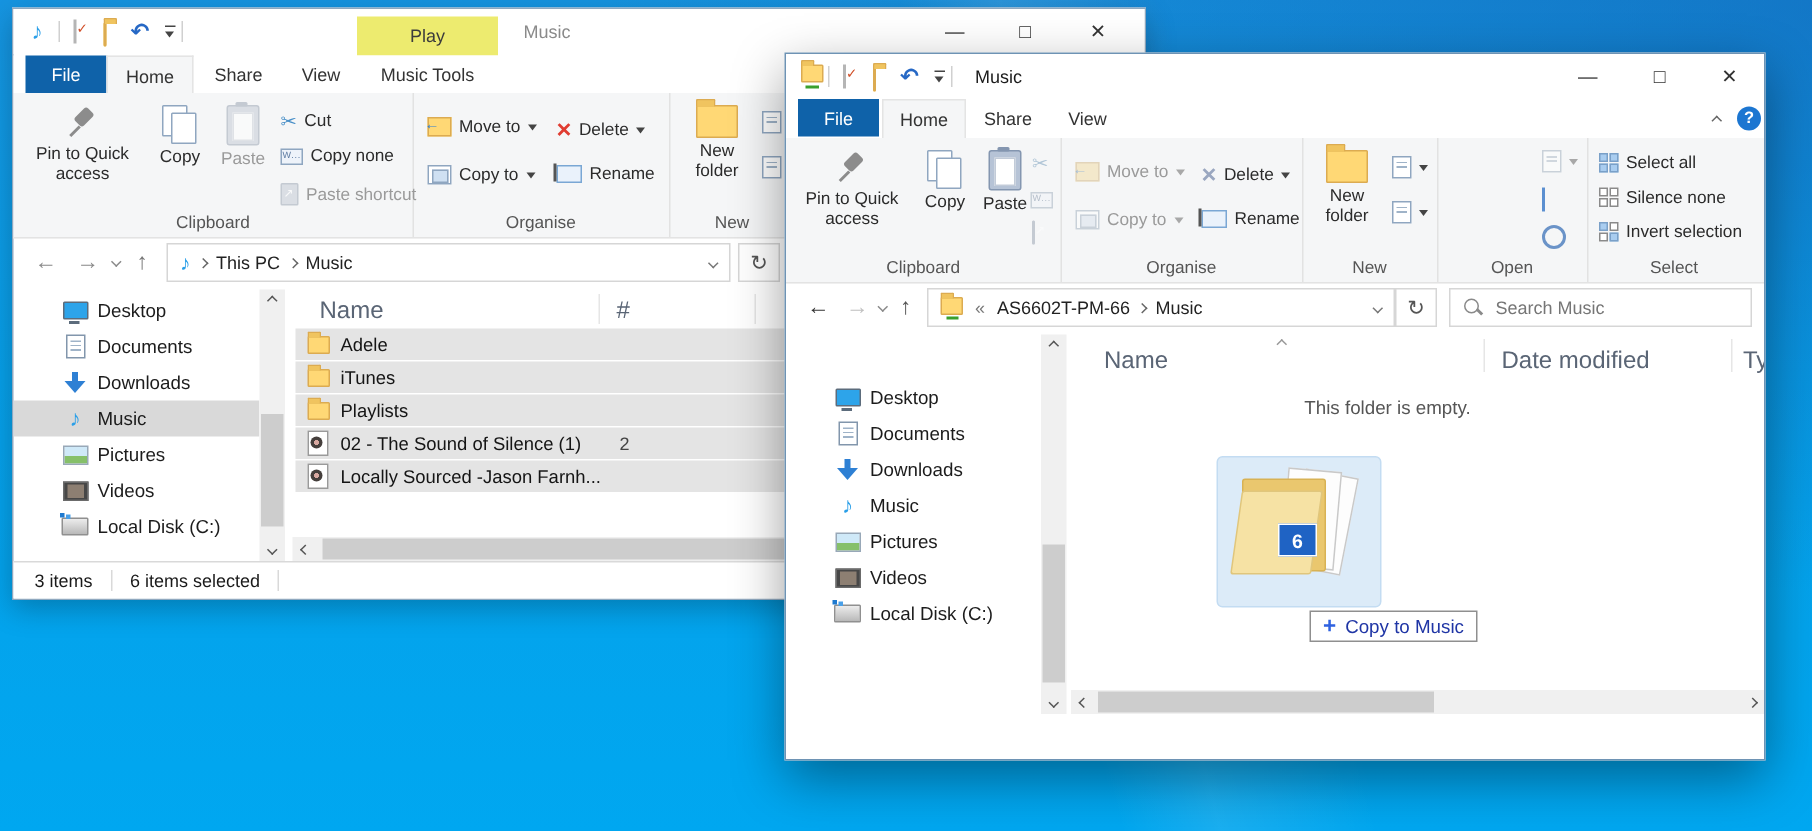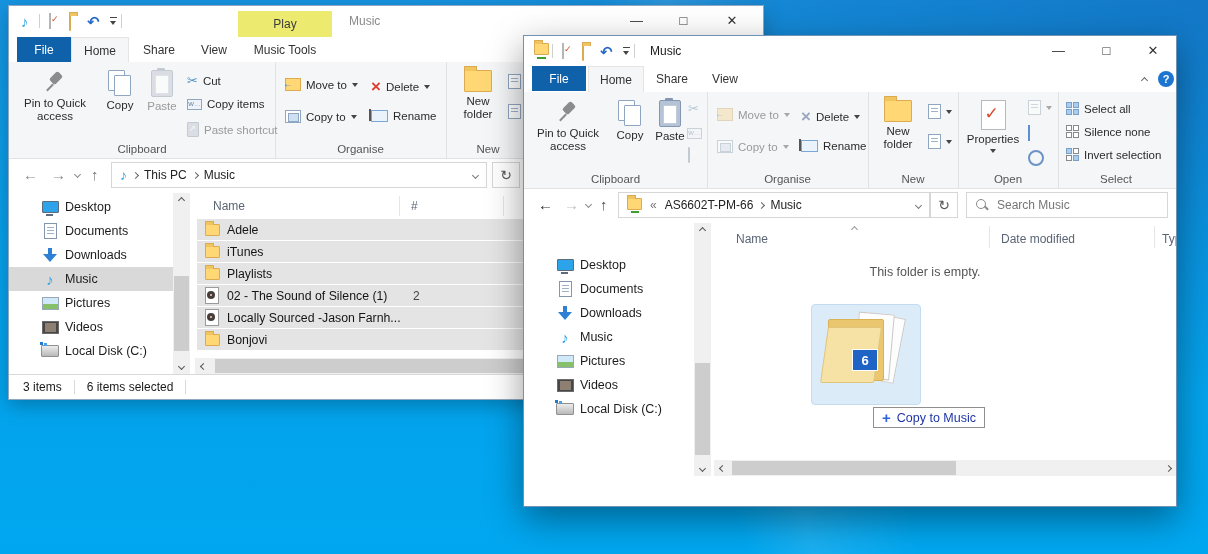--- a/index.html
+++ b/index.html
@@ -112,21 +112,21 @@
   
   .abox{position:absolute;height:26px;border:1px solid #d6d6d6;background:#fff;display:flex;align-items:center;
         font-size:12px;color:#222;padding:0 8px;gap:6px;box-sizing:border-box}
   .crumbsep{color:#777;font-size:12px;padding:0 2px}
   
   .sitem{position:absolute;left:0;right:0;height:24px;display:flex;align-items:center;padding-left:56px;
          font-size:12.5px;color:#1c1c1c;box-sizing:border-box}
   .sitem .ic{position:absolute;left:32px;display:flex;align-items:center;justify-content:center;width:18px}
   .sitem.seln{background:#d9d9d9}
   
-  .hdrtxt{color:#5a6575;font-size:12px}
+  .hdrtxt{color:#5a6575;font-size:16px}
   .vline{position:absolute;top:3px;bottom:3px;width:1px;background:#e6e6e6}
   .row{position:absolute;left:2px;right:0;height:21px;background:#e4e4e4;display:flex;align-items:center;font-size:12.3px;color:#151515}
   .row .ric{width:18px;margin-left:6px;display:flex;justify-content:center}
   .row .rnm{margin-left:6px;white-space:nowrap}
   .rnum{position:absolute;font-size:12px;color:#444}
   
   .scr{background:#f0f0f0;position:absolute}
   .thumb{position:absolute;background:#cdcdcd}
   .sarr{position:absolute;display:flex;align-items:center;justify-content:center;width:17px;height:15px}
   
@@ -195,21 +195,21 @@
         <div class="bb gray" style="left:134px;top:8px;width:38px">
           <span class="clip dimi"></span>
           <span>Paste</span>
         </div>
         <div class="sb" style="left:178px;top:12px">
           <span class="scis">✂</span>
           <span>Cut</span>
         </div>
         <div class="sb" style="left:178px;top:36px">
           <span class="wbox">W...</span>
-          <span>Copy items</span>
+          <span>Copy none</span>
         </div>
         <div class="sb gray" style="left:178px;top:60px">
           <span class="clipsm dimi"></span>
           <span>Paste shortcut</span>
         </div>
         <div class="glabel">Clipboard</div>
       </div>
       <div class="grp" style="left:266px;width:171px">
         <div class="sb" style="left:10px;top:16px">
           <span class="mvfold"></span>
@@ -352,26 +352,20 @@
             <span class="mfile"></span>
           </span>
         <span class="rnm">02 - The Sound of Silence (1)</span>
         <span class="rnum" style="left:216px">2</span>
         </div>
       <div class="row" style="top:114px">
         <span class="ric">
             <span class="mfile"></span>
           </span>
         <span class="rnm">Locally Sourced -Jason Farnh...</span>
-        </div>
-      <div class="row" style="top:136px">
-        <span class="ric">
-            <span class="fold sm"></span>
-          </span>
-        <span class="rnm">Bonjovi</span>
         </div>
     </div>
     <div class="scr" style="left:186px;top:352px;right:0;height:16px">
       <span class="sarr" style="left:0;width:16px;height:16px">
           <span class="chev lt2 sm" style="border-color:#555"></span>
         </span>
       <div class="thumb" style="top:1px;bottom:1px;left:20px;right:40px"></div>
     </div>
 
     <div class="status" style="height:24px">
@@ -459,25 +453,20 @@
           <span class="spage"></span>
             <span class="car"></span>
         </div>
         <div class="sb" style="left:60px;top:42px">
           <span class="spage"></span>
             <span class="car"></span>
         </div>
         <div class="glabel">New</div>
       </div>
       <div class="grp" style="left:434px;width:100px">
-        <div class="bb" style="left:6px;top:8px;width:58px">
-          <span class="prop"></span>
-          <span>Properties</span>
-          <span class="car" style="margin-top:0"></span>
-        </div>
         <div class="sb" style="left:70px;top:8px">
           <span class="spage dimi"></span>
             <span class="car lt"></span>
         </div>
         <span class="abs spage" style="left:70px;top:34px;border-color:#5b8fd0"></span>
         <span class="abs" style="left:70px;top:58px;width:12px;height:12px;border-radius:50%;border:2px solid #6a93c8"></span>
         <div class="glabel">Open</div>
       </div>
       <div class="grp" style="left:534px;width:116px;border-right:none">
         <div class="sb" style="left:8px;top:10px">

